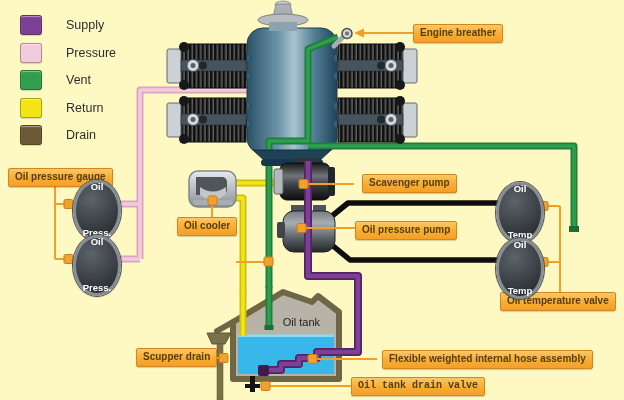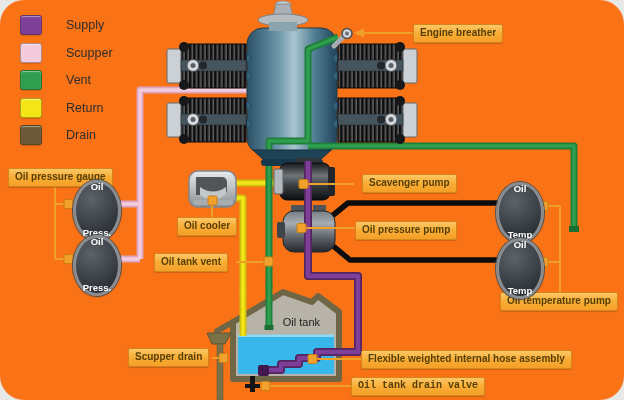--- a/index.html
+++ b/index.html
@@ -26,21 +26,21 @@
              font-size:11px;color:#20201d;}
   
   .supply-inner{stroke:var(--supply,#7d3f98);}
   .pressure-inner{stroke:var(--pressure,#f3cbdd);}
   .vent-inner{stroke:var(--vent,#2f9e4f);}
   .return-inner{stroke:var(--return,#f4e616);}
 </style>
 </head>
 <body>
 
-<div class="stage" style="background-color: #f97316; border-radius: 24px;">
+<div class="stage" style="background-color: #fef9c3;">
 
   <svg class="scene" width="624" height="400" viewBox="0 0 624 400">
     <defs>
       <linearGradient id="engineG" x1="0" y1="0" x2="1" y2="0">
         <stop offset="0" stop-color="#2b5166"></stop>
           <stop offset="0.35" stop-color="#6e96aa"></stop>
         <stop offset="0.52" stop-color="#a9c4cf"></stop>
           <stop offset="0.75" stop-color="#517e95"></stop>
         <stop offset="1" stop-color="#20435a"></stop>
       </linearGradient>
@@ -241,45 +241,44 @@
     </g>
   </svg>
 
   <div class="legend">
     <div class="legend-row">
       <span class="swatch" style="background-color: rgb(125, 63, 152);"></span>
       <span class="legend-label">Supply</span>
     </div>
     <div class="legend-row">
       <span class="swatch" style="background-color: rgb(243, 203, 221);"></span>
-      <span class="legend-label">Scupper</span>
+      <span class="legend-label">Pressure</span>
     </div>
     <div class="legend-row">
       <span class="swatch" style="background-color: rgb(47, 158, 79);"></span>
       <span class="legend-label">Vent</span>
     </div>
     <div class="legend-row">
       <span class="swatch" style="background-color: rgb(244, 230, 22);"></span>
       <span class="legend-label">Return</span>
     </div>
     <div class="legend-row">
       <span class="swatch" style="background-color: rgb(107, 88, 54);"></span>
       <span class="legend-label">Drain</span>
     </div>
   </div>
 
   <div class="lbl" style="left:413px;top:24px;">Engine breather</div>
   <div class="lbl" style="left:8px;top:168px;">Oil pressure gauge</div>
   <div class="lbl" style="left:354px;top:174px;margin-left:8px;">Scavenger pump</div>
   <div class="lbl" style="left:355px;top:221px;">Oil pressure pump</div>
   <div class="lbl" style="left:177px;top:217px;">Oil cooler</div>
-  <div class="lbl" style="left:154px;top:253px;">Oil tank vent</div>
-  <div class="lbl" style="left:500px;top:292px;">Oil temperature pump</div>
-  <div class="lbl" style="left:128px;top:348px;text-align:center;">Scupper drain</div>
-  <div class="lbl" style="left:361px;top:350px;">Flexible weighted internal hose assembly</div>
+  <div class="lbl" style="left:500px;top:292px;">Oil temperature valve</div>
+  <div class="lbl" style="left:136px;top:348px;text-align:center;">Scupper drain</div>
+  <div class="lbl" style="left:382px;top:350px;">Flexible weighted internal hose assembly</div>
   <div class="lbl" style="left:351px;top:377px;font-family:Liberation Mono, monospace;">Oil tank drain valve</div>
 
   <div class="tank-text">Oil tank</div>
 
   <div class="gauge" style="left:73px;top:180px;">
     <div>Oil</div>
     <div>Press.</div>
   </div>
   <div class="gauge" style="left:73px;top:235px;">
     <div>Oil</div>

